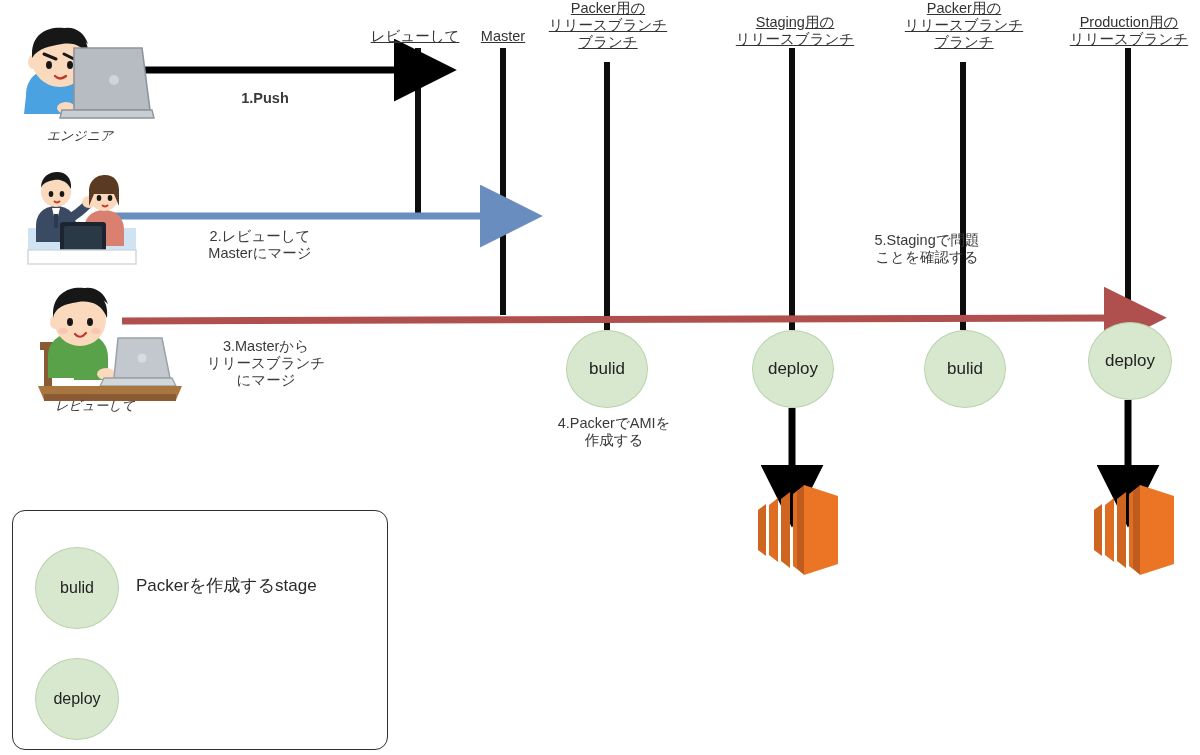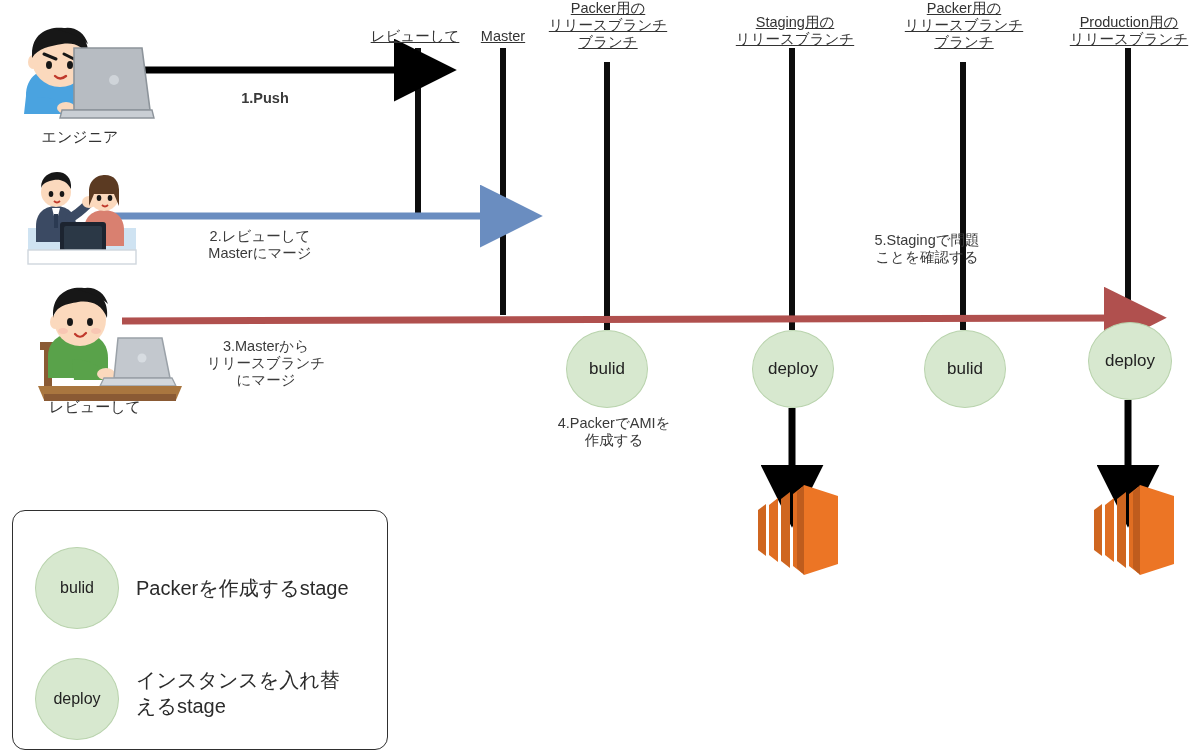--- a/index.html
+++ b/index.html
@@ -6,40 +6,40 @@
   body{
     width:1200px;height:755px;position:relative;overflow:hidden;
     font-family:"Liberation Sans","DejaVu Sans",sans-serif;
     color:#2b2b2b;
   }
   #canvas{position:absolute;inset:0;width:1200px;height:755px;}
 
   .lbl{position:absolute;text-align:center;line-height:1.18;color:#333;white-space:pre-line;}
   .col-head{font-size:14.5px;text-decoration:underline;}
   .step{font-size:14.5px;color:#3a3a3a;}
-  .person-label{font-size:15px;color:#333;}
+  .person-label{font-size:13px;color:#333;font-style:italic;}
 
   .node{
     position:absolute;border-radius:50%;
     background:#d7e8cf;border:1px solid #b9d3ad;
     display:flex;align-items:center;justify-content:center;
     font-size:17px;color:#222;
   }
 
   .legendbox{
     position:absolute;border:1.6px solid #2f2f2f;border-radius:13px;
     background:#fff;
   }
   .legend-node{
     position:absolute;border-radius:50%;
     background:#d7e8cf;border:1px solid #b9d3ad;
     display:flex;align-items:center;justify-content:center;
     font-size:16px;color:#222;
   }
-  .legend-text{position:absolute;font-size:20px;color:#2b2b2b;line-height:1.3;}
+  .legend-text{position:absolute;font-size:17px;color:#2b2b2b;line-height:1.3;}
 </style>
 </head>
 <body>
 
 <svg id="canvas" viewBox="0 0 1200 755">
   <defs>
     <marker id="ah-black" markerWidth="9" markerHeight="9" refX="2.6" refY="4.5" orient="auto">
       <path d="M0,0 L9,4.5 L0,9 z" fill="#000"></path>
     </marker>
     <marker id="ah-blue" markerWidth="9" markerHeight="9" refX="2.6" refY="4.5" orient="auto">
@@ -237,15 +237,13 @@
 <div class="legendbox" style="left:12px;top:510px;width:374px;height:238px;">
 
   <div class="legend-node" style="left:22px;top:36px;width:82px;height:80px;">
     <span>bulid</span>
   </div>
   <div class="legend-text" style="left:123px;top:64px;width:240px;">Packerを作成するstage</div>
 
   <div class="legend-node" style="left:22px;top:147px;width:82px;height:80px;">
     <span>deploy</span>
   </div>
-  <div class="legend-text" style="left:123px;top:156px;width:230px;white-space:pre-line;">インスタンスを入れ替
-えるstage</div>
 </div>
 
 </body></html>

